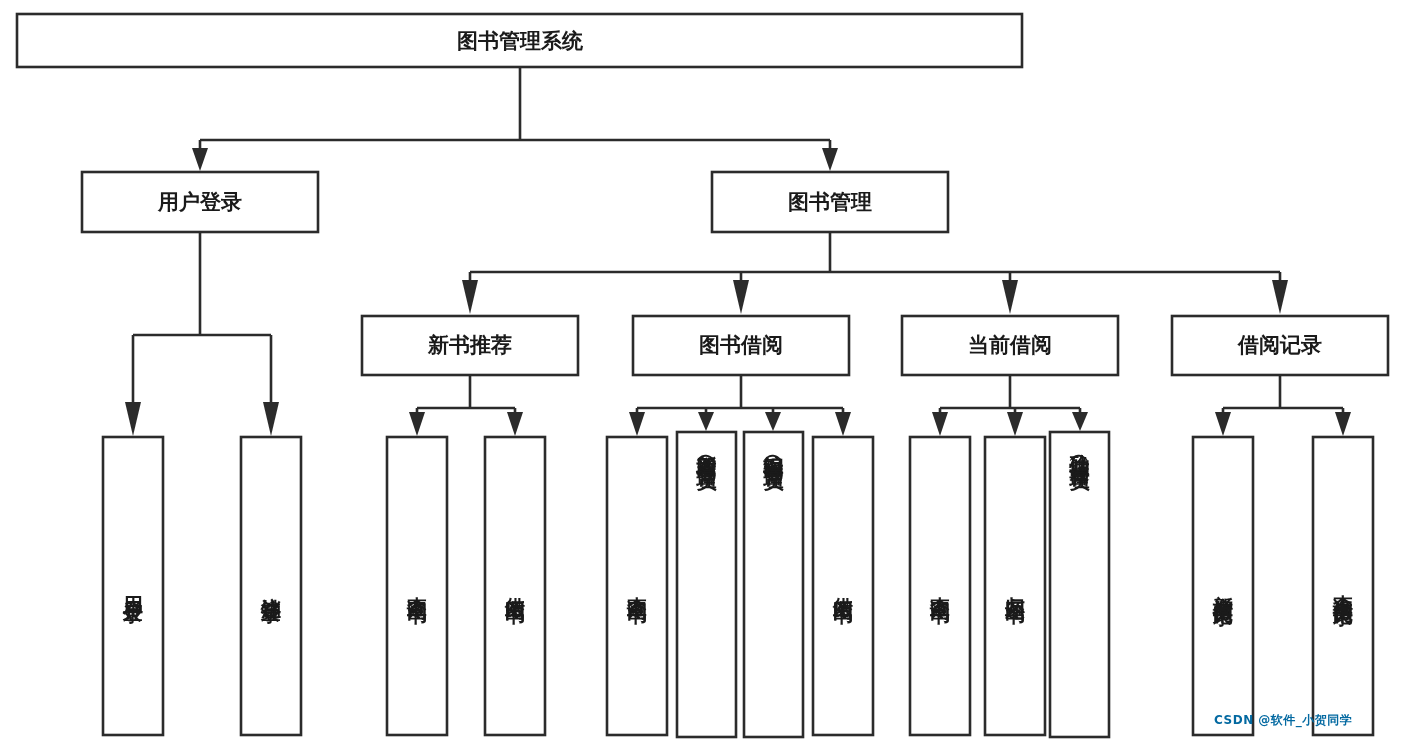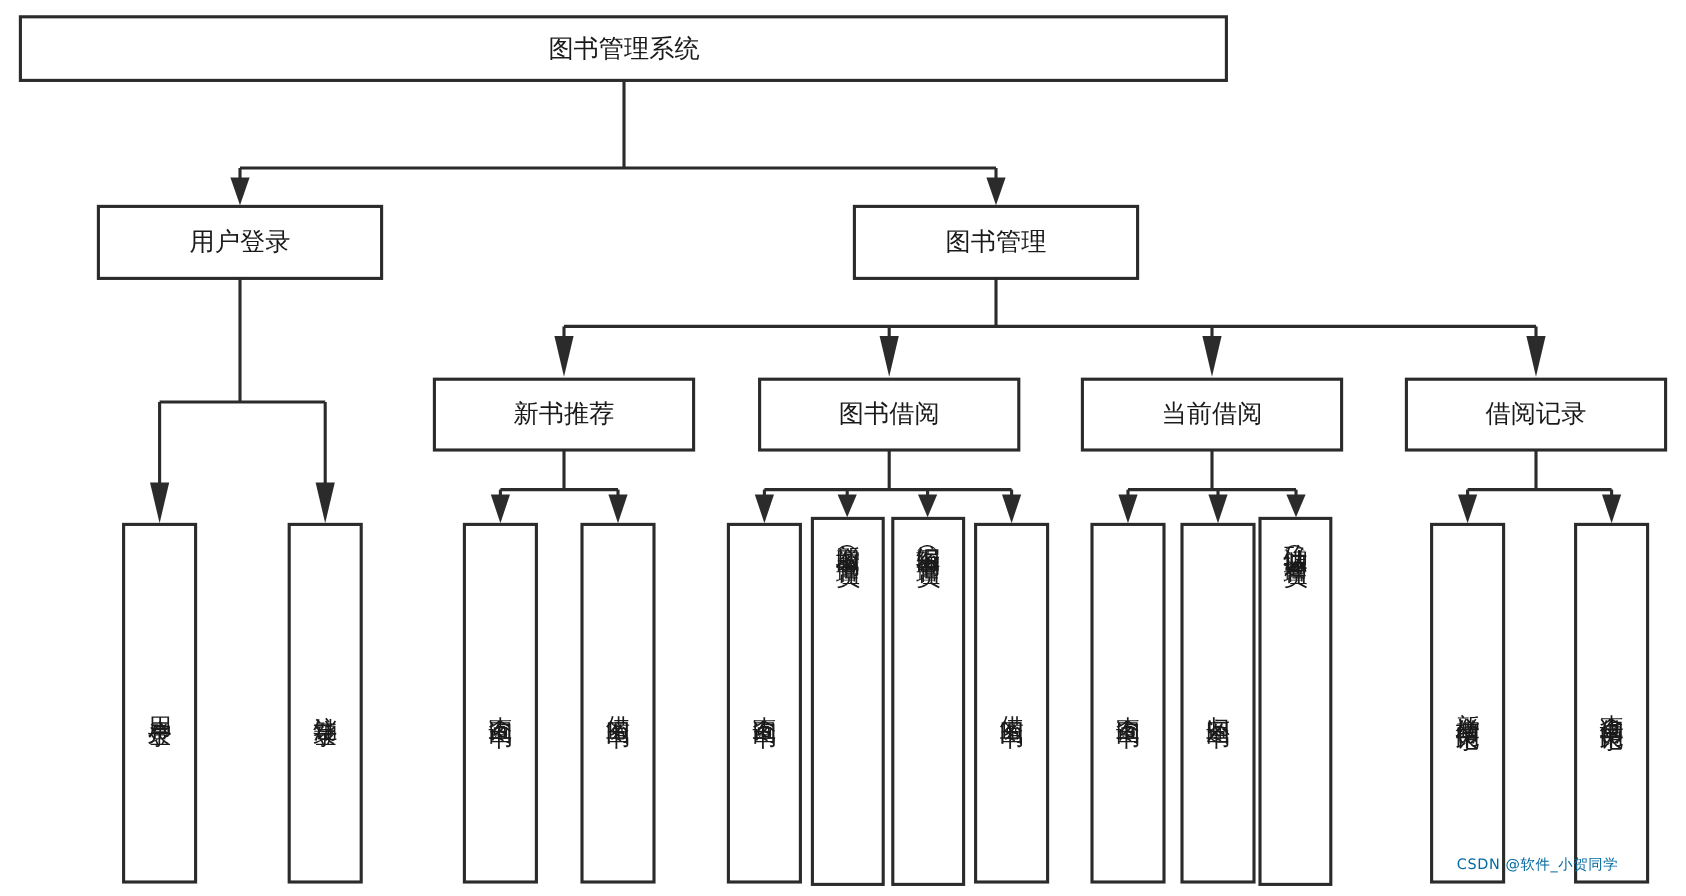--- a/index.html
+++ b/index.html
@@ -11,20 +11,21 @@
     width: 1405px;
     height: 747px;
     font-family: "DejaVu Sans", "Liberation Sans", sans-serif;
     overflow: hidden;
   }
   #diagram-root {
     position: relative;
     width: 1405px;
     height: 747px;
     background: #ffffff;
+    font-weight: bold;
   }
   svg#flow-svg {
     position: absolute;
     left: 0;
     top: 0;
     width: 1405px;
     height: 747px;
     display: block;
   }
   .node-rect {

